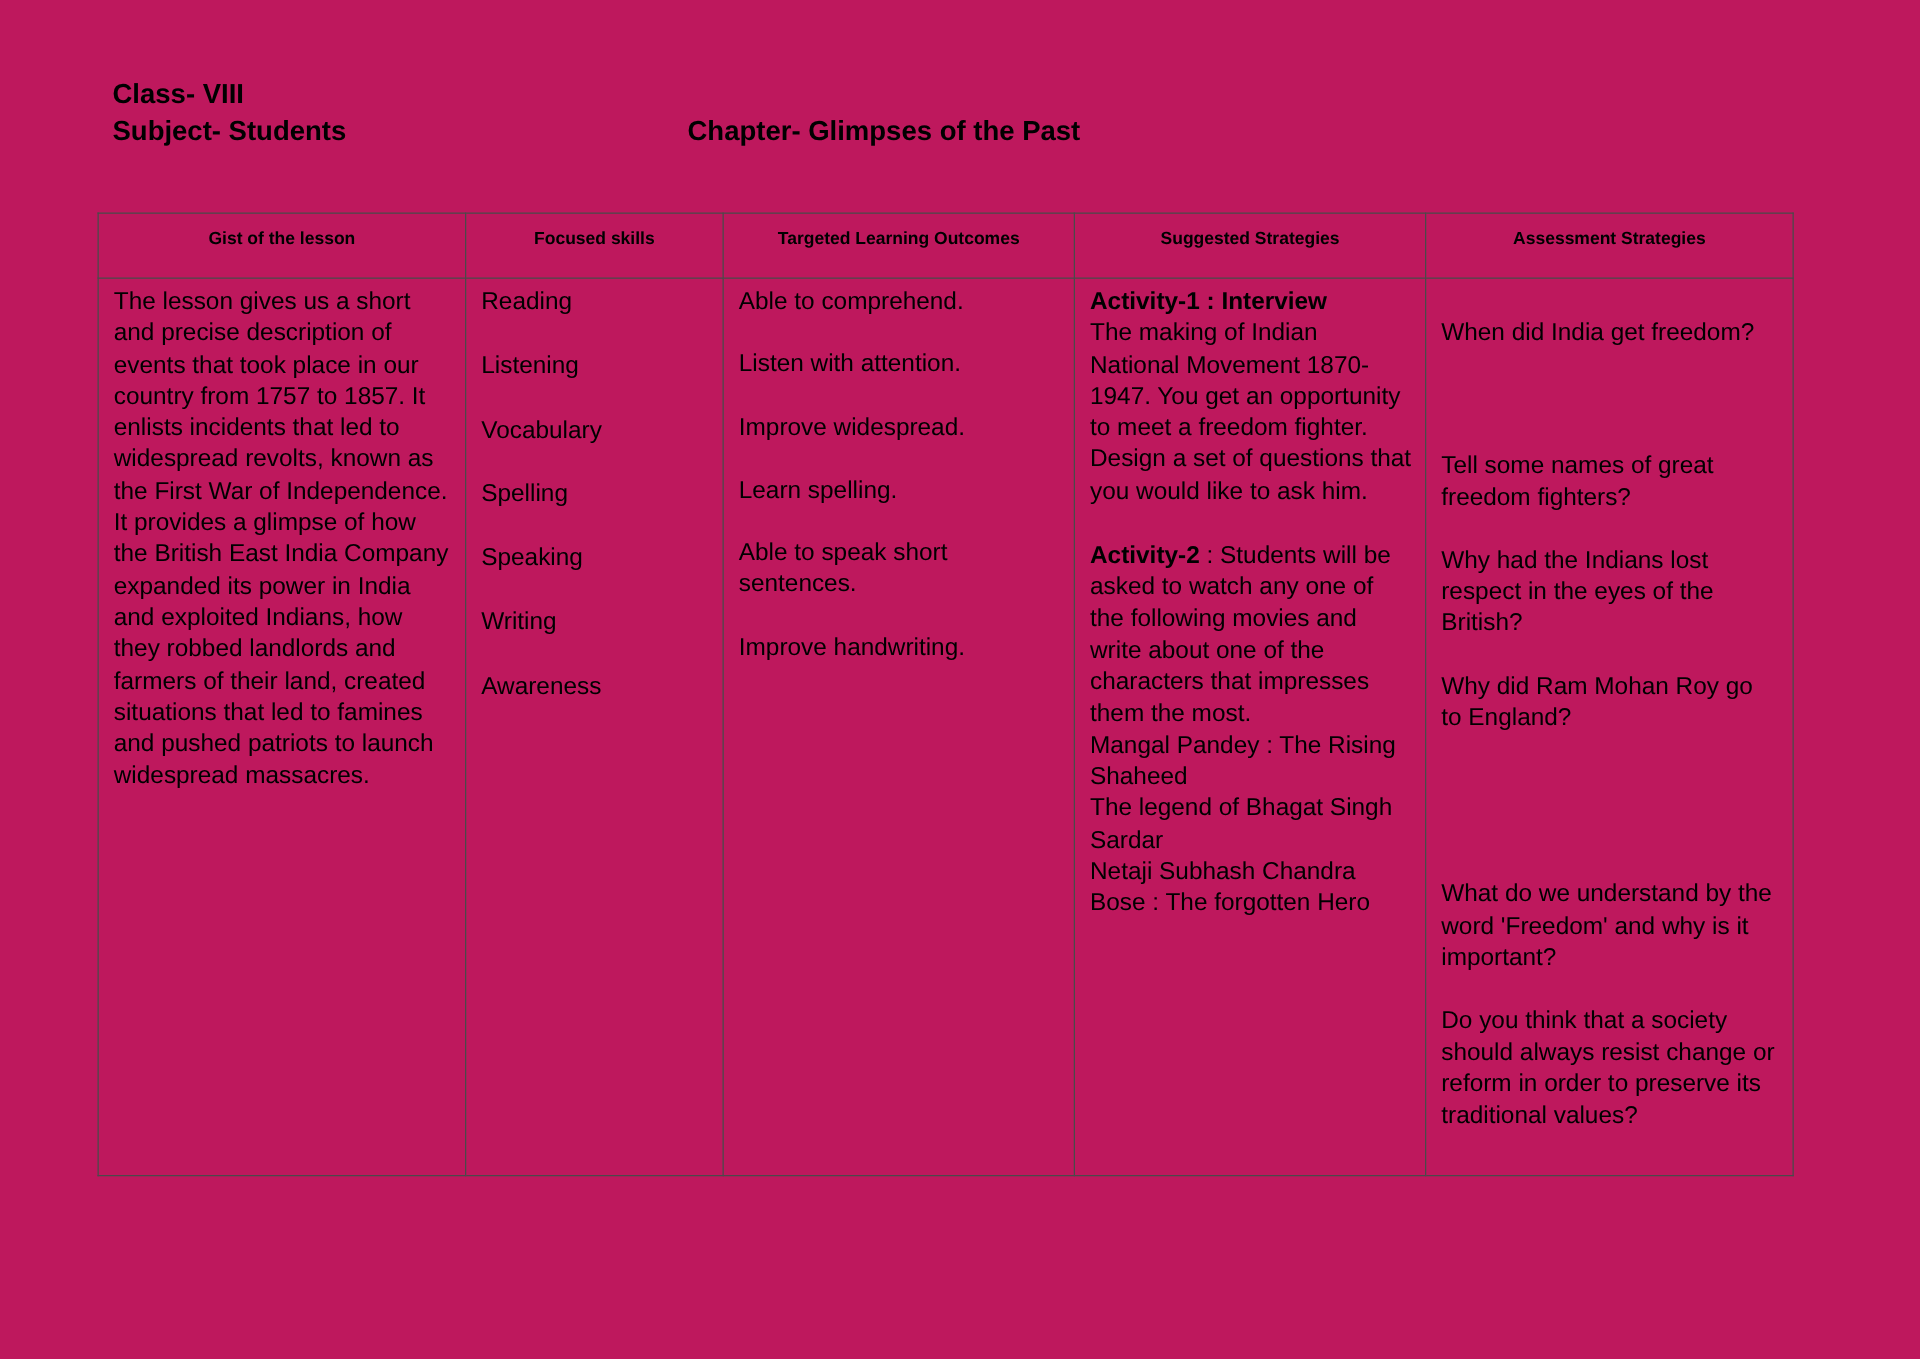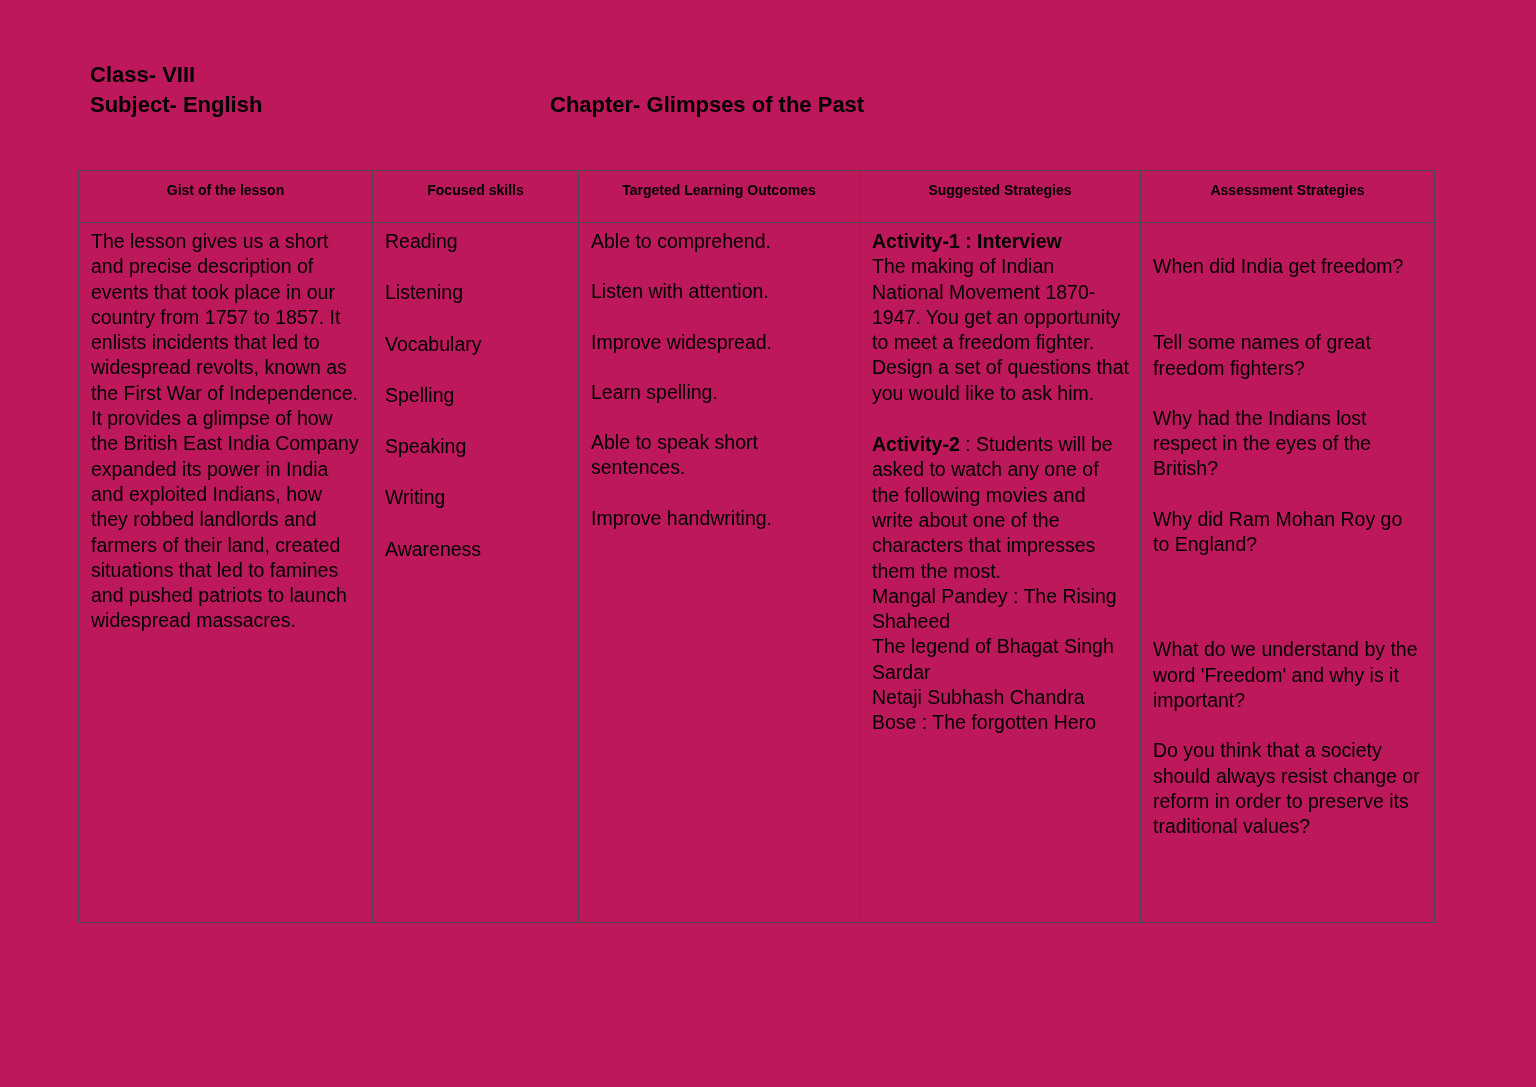--- a/index.html
+++ b/index.html
@@ -52,35 +52,35 @@
   }
   .lesson-table td {
     font-size: 19.5px;
     line-height: 25.3px;
     padding: 6px 11px 10px 12px;
     height: 700px;
   }
   .skill-item    { margin-bottom: 26px; }
   .outcome-item  { margin-bottom: 25px; }
   .question-item { margin-bottom: 25px; }
-  .question-item:nth-child(1) { margin-top: 25px; margin-bottom: 51px; }
-  .question-item:nth-child(4) { margin-bottom: 80px; }
+  .question-item:nth-child(1) { margin-top: 25px; margin-bottom: 81px; }
+  .question-item:nth-child(4) { margin-bottom: 116px; }
   .para { margin: 0; }
   .gap-after { margin-bottom: 26px; }
   .bold { font-weight: bold; }
 </style>
 </head>
 <body>
 
 <div class="page">
 
   <div class="doc-header">
     <div>Class- VIII</div>
     <div class="subject-row">
-      <span>Subject- English</span>
+      <span>Subject- Students</span>
       <span class="chapter-line">Chapter- Glimpses of the Past</span>
     </div>
   </div>
 
   <table class="lesson-table">
     <colgroup>
       <col style="width:294px">
       <col style="width:206px">
       <col style="width:281px">
       <col style="width:281px">

